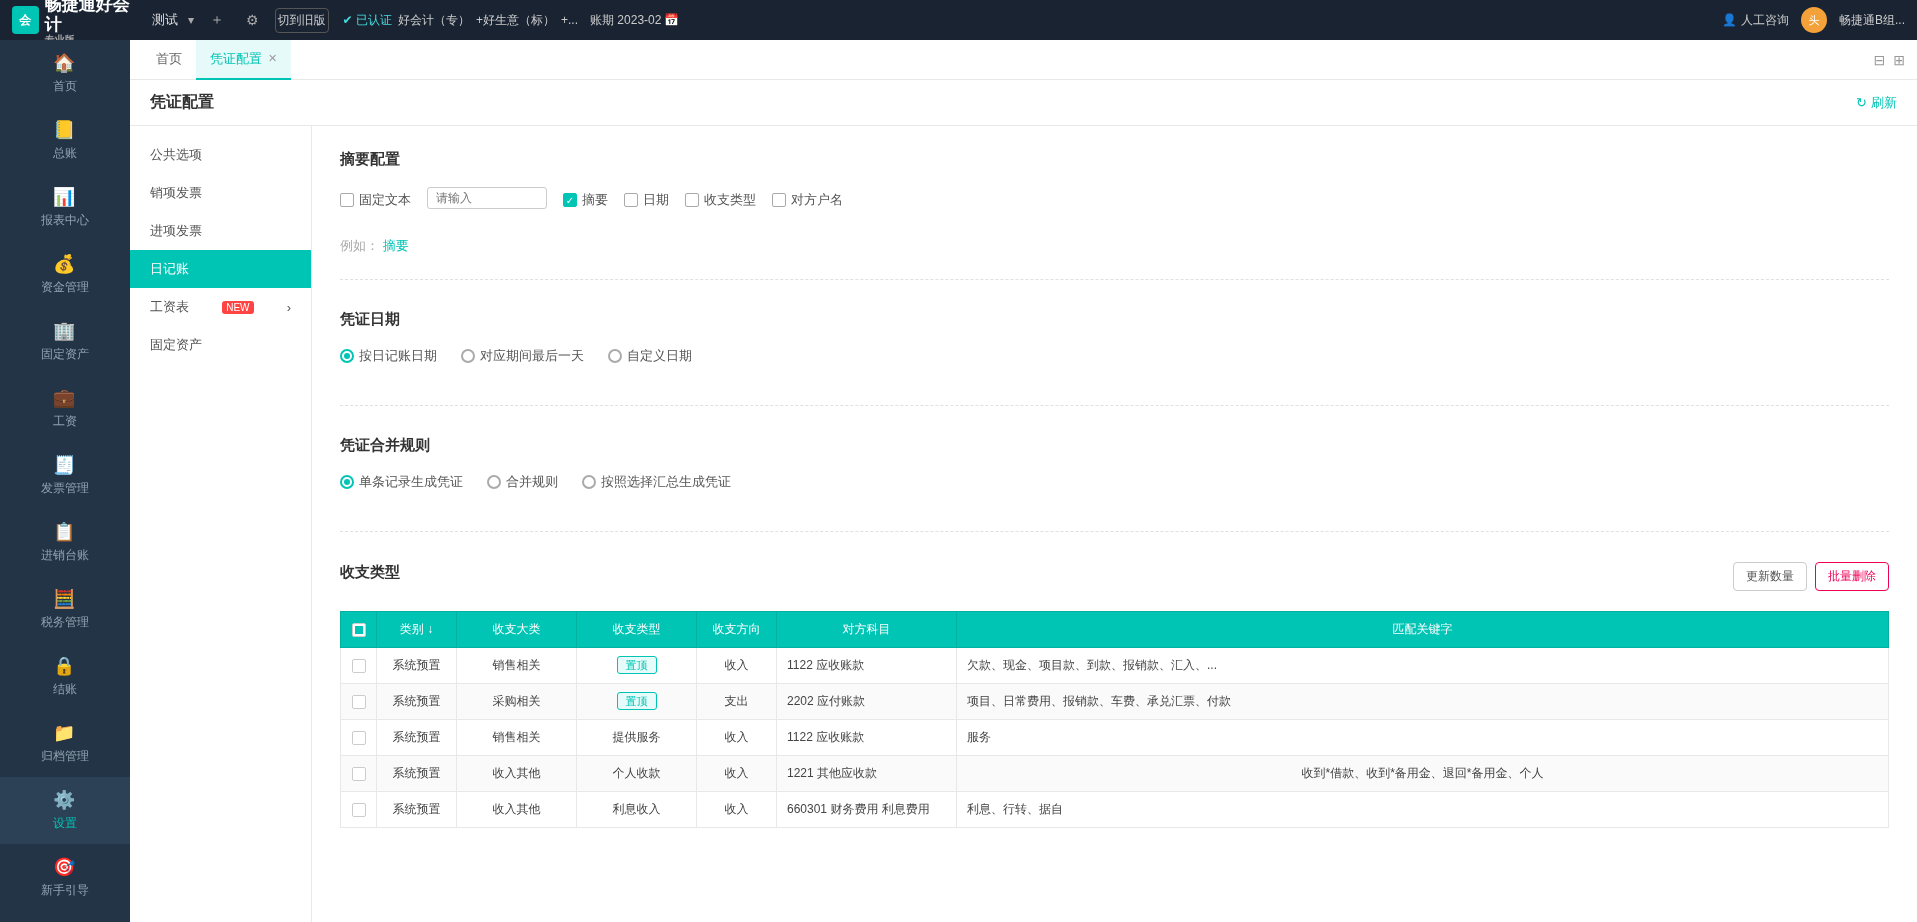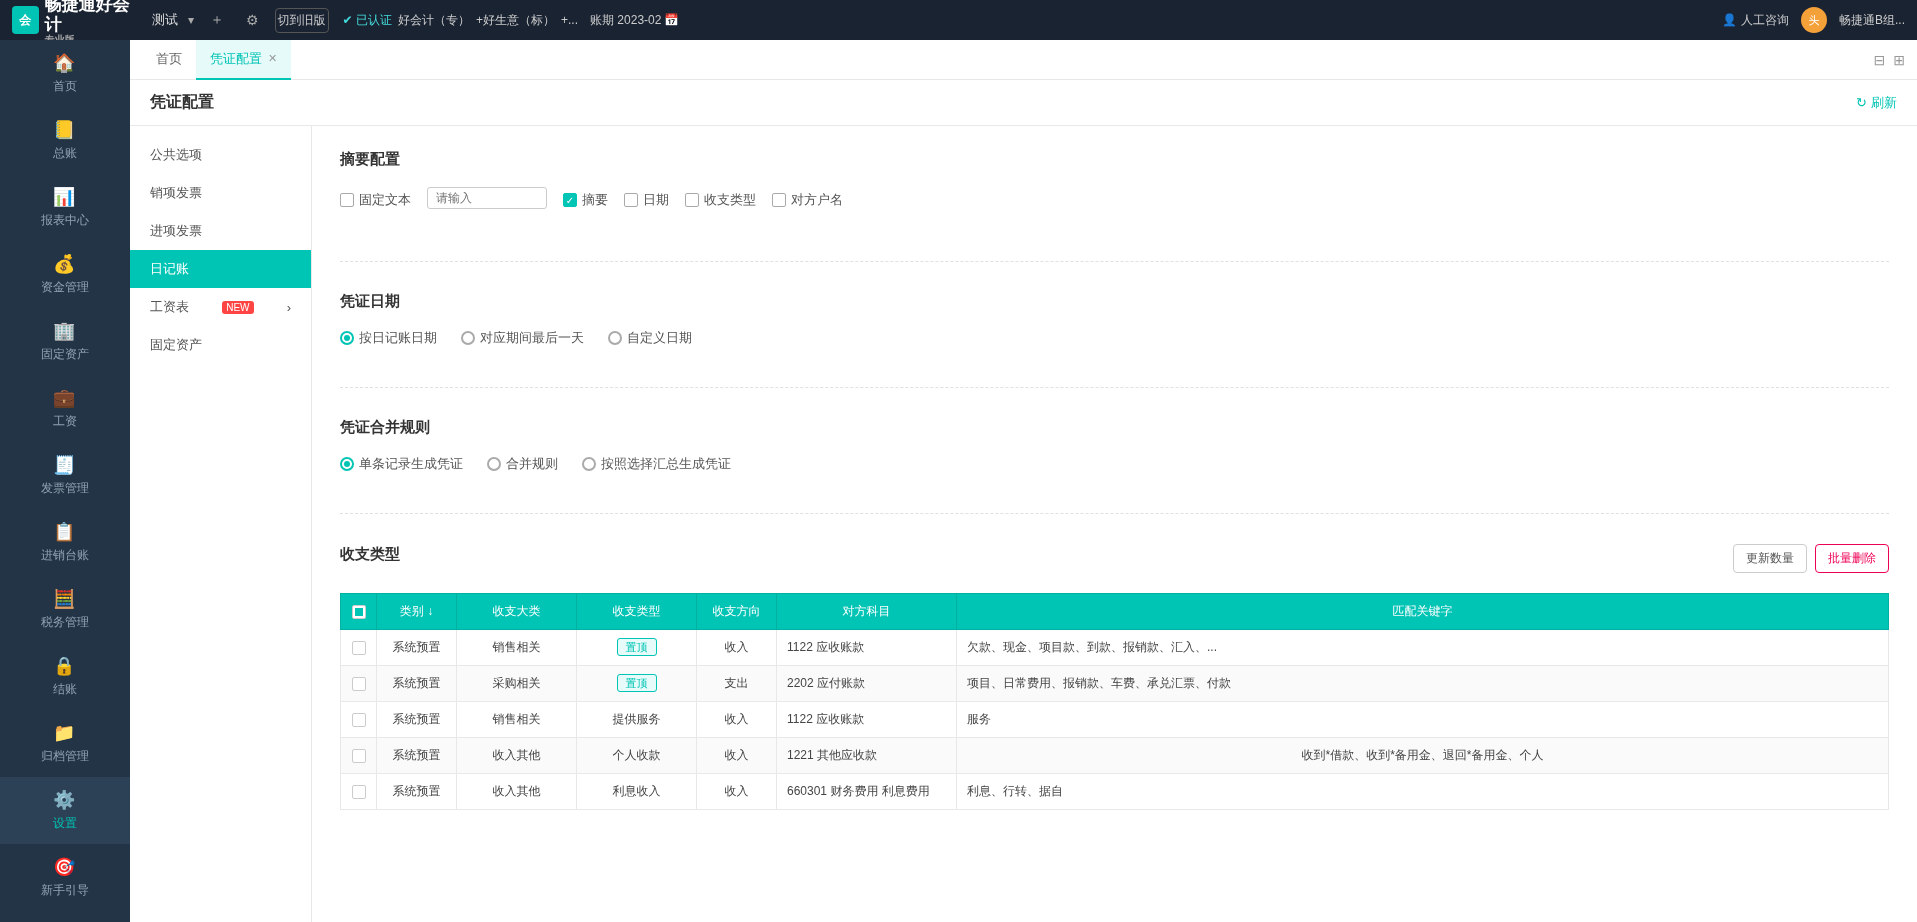--- a/index.html
+++ b/index.html
@@ -263,20 +263,24 @@
               <span>日期</span>
             </label>
             <label class="checkbox-item">
               <div class="checkbox-box"></div>
               <span>收支类型</span>
             </label>
             <label class="checkbox-item">
               <div class="checkbox-box"></div>
               <span>对方户名</span>
             </label>
+          </div>
+          <div class="example-text">
+            <span class="example-label">例如：</span>
+            <span>摘要</span>
           </div>
         </div>
 
         <div class="section">
           <div class="section-title">凭证日期</div>
           <div class="radio-group">
             <label class="radio-item">
               <div class="radio-dot checked"></div>
               <span>按日记账日期</span>
             </label>

